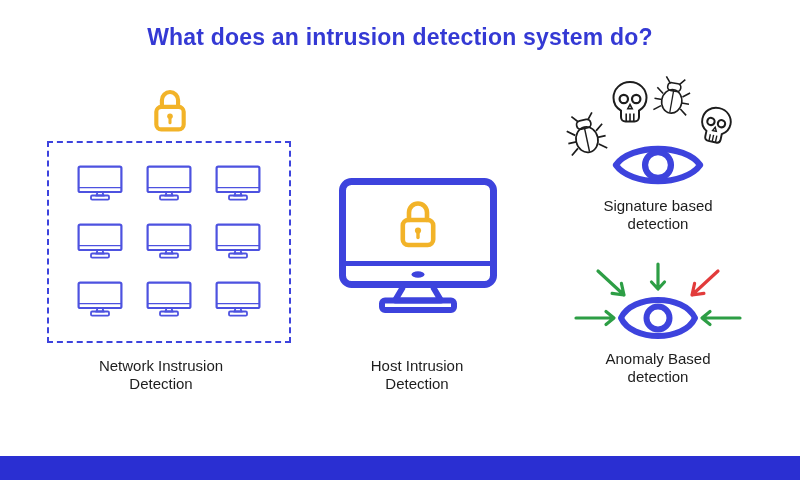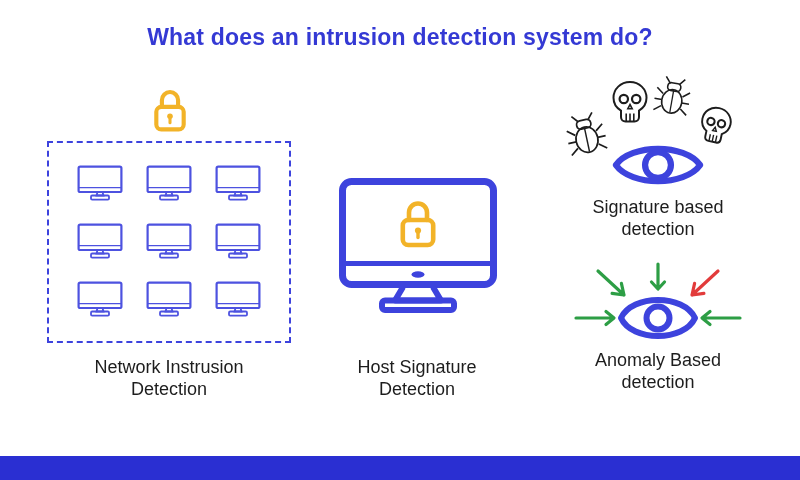--- a/index.html
+++ b/index.html
@@ -5,24 +5,24 @@
   html,body{margin:0;padding:0;}
   body{
     width:800px;height:480px;background:#ffffff;overflow:hidden;position:relative;
     font-family:"Liberation Sans","DejaVu Sans",sans-serif;
   }
   .title{
     position:absolute;top:24px;left:0;width:800px;margin:0;text-align:center;
     font-size:23px;font-weight:700;color:var(--title-blue,#3439d4);letter-spacing:.2px;
   }
   .label{
-    position:absolute;text-align:center;font-size:18px;line-height:1.22;
+    position:absolute;text-align:center;font-size:15px;line-height:1.22;
     color:var(--ink,#1d1d1d);white-space:pre-line;
   }
-  .lbl-network{left:48px;top:357px;width:242px;}
+  .lbl-network{left:40px;top:357px;width:242px;}
   .lbl-host{left:317px;top:357px;width:200px;}
   .lbl-signature{left:556px;top:197px;width:204px;}
   .lbl-anomaly{left:556px;top:350px;width:204px;}
   .lock-network{position:absolute;left:150px;top:88px;}
   .dashed-box{
     position:absolute;left:47px;top:141px;width:244px;height:202px;box-sizing:border-box;
     border:2px dashed var(--icon-blue,#3d43dd);
   }
   .monitor-grid{
     display:grid;width:100%;height:100%;box-sizing:border-box;
@@ -142,21 +142,21 @@
     <path class="stroke-blue" d="M65 110 L57 123.5 H103 L95 110" stroke-width="6" stroke-linejoin="round"></path>
     <rect class="stroke-blue" x="44" y="123.5" width="72" height="9.5" rx="3" stroke-width="6"></rect>
     <g transform="translate(58,22)">
       <path class="stroke-yellow" d="M13 21 V13.5 A9 9 0 0 1 31 13.5 V21" stroke-width="4.6" stroke-linecap="round"></path>
       <rect class="stroke-yellow" x="6.8" y="21" width="30.4" height="25" rx="5.5" stroke-width="4.6"></rect>
       <circle class="fill-yellow" cx="22" cy="31.5" r="3.1"></circle>
       <line class="stroke-yellow" x1="22" y1="33" x2="22" y2="38.5" stroke-width="3.4" stroke-linecap="round"></line>
     </g>
   </svg>
 
-  <div class="label lbl-host">Host Signature
+  <div class="label lbl-host">Host Intrusion
 Detection</div>
 
   <div class="sig-cluster">
     <svg class="abs bug-1" width="40" height="46" viewBox="0 0 42 48" fill="none">
       <path class="stroke-ink" d="M16 9 L10 2 M26 9 L32 2" stroke-width="1.8"></path>
       <rect class="stroke-ink" x="13.5" y="8" width="15" height="9" rx="4" stroke-width="1.8"></rect>
       <ellipse class="stroke-ink" cx="21" cy="29" rx="11.5" ry="13.5" stroke-width="1.8"></ellipse>
       <line class="stroke-ink" x1="21" y1="16" x2="21" y2="42" stroke-width="1.5"></line>
       <path class="stroke-ink" d="M9.8 22 L2 16 M9.5 29 L1 29 M9.8 36 L2 42 M32.2 22 L40 16 M32.5 29 L41 29 M32.2 36 L40 42" stroke-width="1.8"></path>
     </svg>

